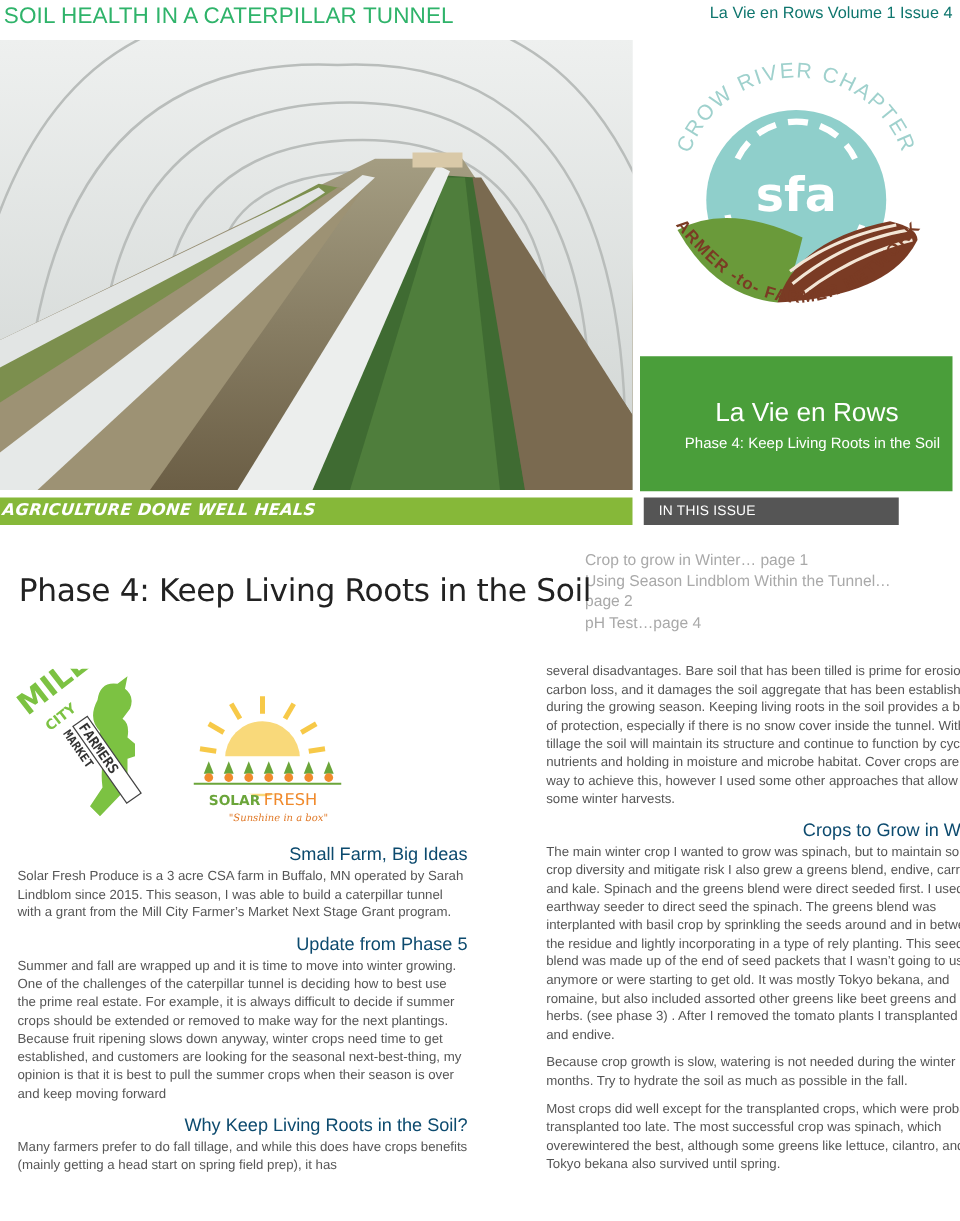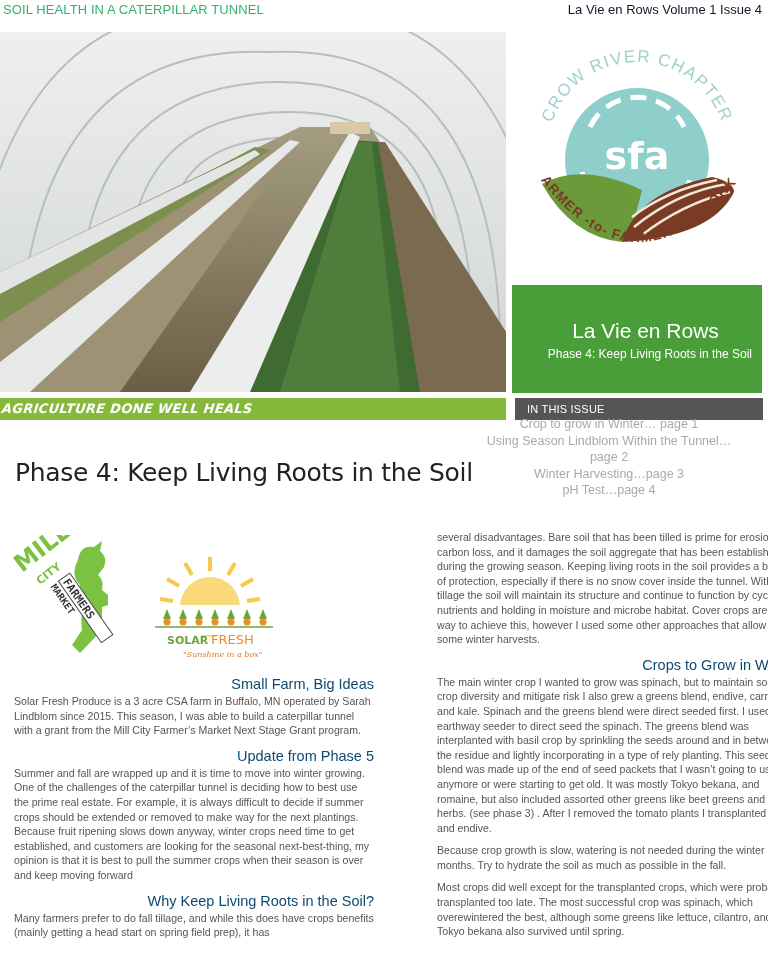--- a/index.html
+++ b/index.html
@@ -1,41 +1,41 @@
 <!DOCTYPE html>
 <html><head>
 <meta charset="utf-8">
 <style>
   * { box-sizing: border-box; margin: 0; padding: 0; }
   html, body { width: 768px; height: 977px; overflow: hidden; background: #ffffff; }
   body { font-family: "Liberation Sans", sans-serif; color: #5a5a5a; position: relative; }
 
-  .top-left { position: absolute; left: 3px; top: 2px; font-size: 13px; color: #2fb36a; letter-spacing: 0.1px; }
-  .top-right { position: absolute; right: 6px; top: 2px; font-size: 13px; color: #0f172a; }
+  .top-left { position: absolute; left: 3px; top: 2px; font-size: 18px; color: #2fb36a; letter-spacing: 0.1px; }
+  .top-right { position: absolute; right: 6px; top: 2px; font-size: 13px; color: #0f766e; }
 
   
   .hero { position: absolute; left: 0; top: 32px; width: 506px; height: 360px; overflow: hidden;
           background: linear-gradient(180deg, #e8ebea 0%, #d9dedc 35%, #c8ccc4 50%, #8f8a6e 60%, #6b6548 100%); }
   .hero svg { position: absolute; left: 0; top: 0; width: 506px; height: 360px; }
 
   
   .logo-panel { position: absolute; left: 512px; top: 32px; width: 250px; height: 250px; background: #fff; }
   .logo-panel svg { width: 250px; height: 250px; }
 
   .title-panel { position: absolute; left: 512px; top: 285px; width: 250px; height: 108px; background: #4a9e3a; color: #fff; text-align: right; padding-right: 10px; }
   .title-panel .t1 { font-size: 21px; margin-top: 34px; text-align: center; padding-left: 27px; }
   .title-panel .t2 { font-size: 12px; margin-top: 4px; }
 
   .tagline-bar { position: absolute; left: 0; top: 398px; width: 506px; height: 22px; background: #86b839; }
   .tagline-bar span { color: #fff; font-style: italic; font-size: 13px; font-weight: bold; letter-spacing: 0.3px; line-height: 22px; padding-left: 2px; transform: skewX(-6deg); display: inline-block; font-family: "DejaVu Sans", sans-serif; }
 
-  .issue-bar { position: absolute; left: 515px; top: 398px; width: 248px; height: 22px; background: #555555; }
+  .issue-bar { position: absolute; left: 515px; top: 398px; width: 204px; height: 22px; background: #555555; }
   .issue-bar span { color: #fff; font-size: 11px; line-height: 22px; padding-left: 12px; letter-spacing: 0.2px; }
 
-  .toc { position: absolute; left: 468px; top: 416px; width: 282px; text-align: center; }
+  .toc { position: absolute; left: 468px; top: 440px; width: 282px; text-align: left; }
   .toc div { font-size: 12.5px; color: #a9a9a9; line-height: 16.5px; }
 
   .main-title { position: absolute; left: 15px; top: 458px; font-size: 25px; color: #222; font-family: "DejaVu Sans", sans-serif; letter-spacing: -0.3px; }
 
   .logos { position: absolute; left: 10px; top: 535px; width: 370px; height: 135px; }
 
   .col-left { position: absolute; left: 14px; top: 676px; width: 360px; }
   .col-right { position: absolute; left: 397px; top: 530px; width: 360px; margin-left: 40px; }
 
   h3 { font-weight: normal; color: #0c4a6e; font-size: 14.5px; line-height: 17px; margin-bottom: 1px; text-align: right; }
@@ -125,21 +125,20 @@
 </div>
 
 <div class="issue-bar">
   <span>IN THIS ISSUE</span>
 </div>
 
 <div class="toc">
   <div>Crop to grow in Winter…  page 1</div>
   <div>Using Season Lindblom Within the Tunnel…</div>
   <div>page 2</div>
-  <div>Winter Harvesting…page 3</div>
   <div>pH Test…page 4</div>
 </div>
 
 <div class="main-title">Phase 4: Keep Living Roots in the Soil</div>
 
 <div class="logos">
   <svg width="370" height="135" viewBox="0 0 370 135">
 
     <g>
       <g transform="translate(12,38) rotate(-38)">

